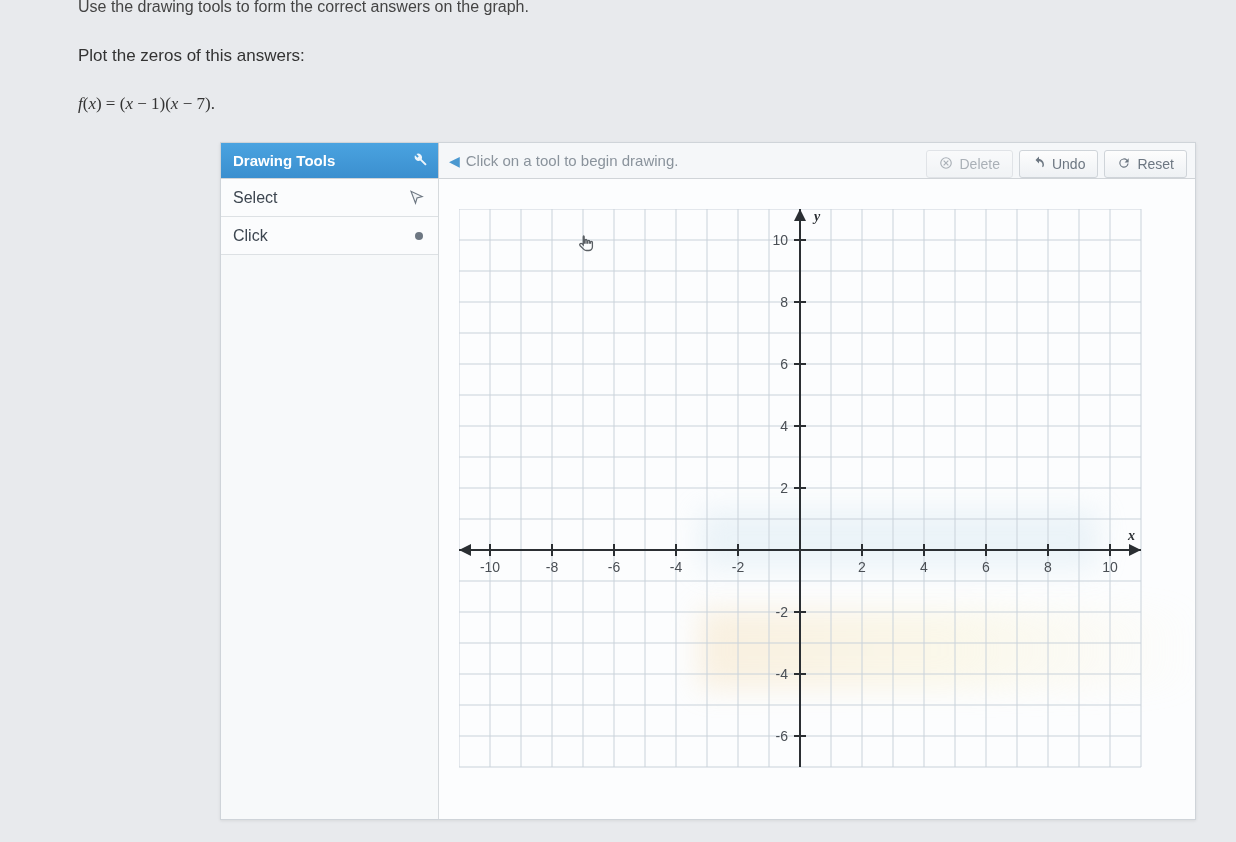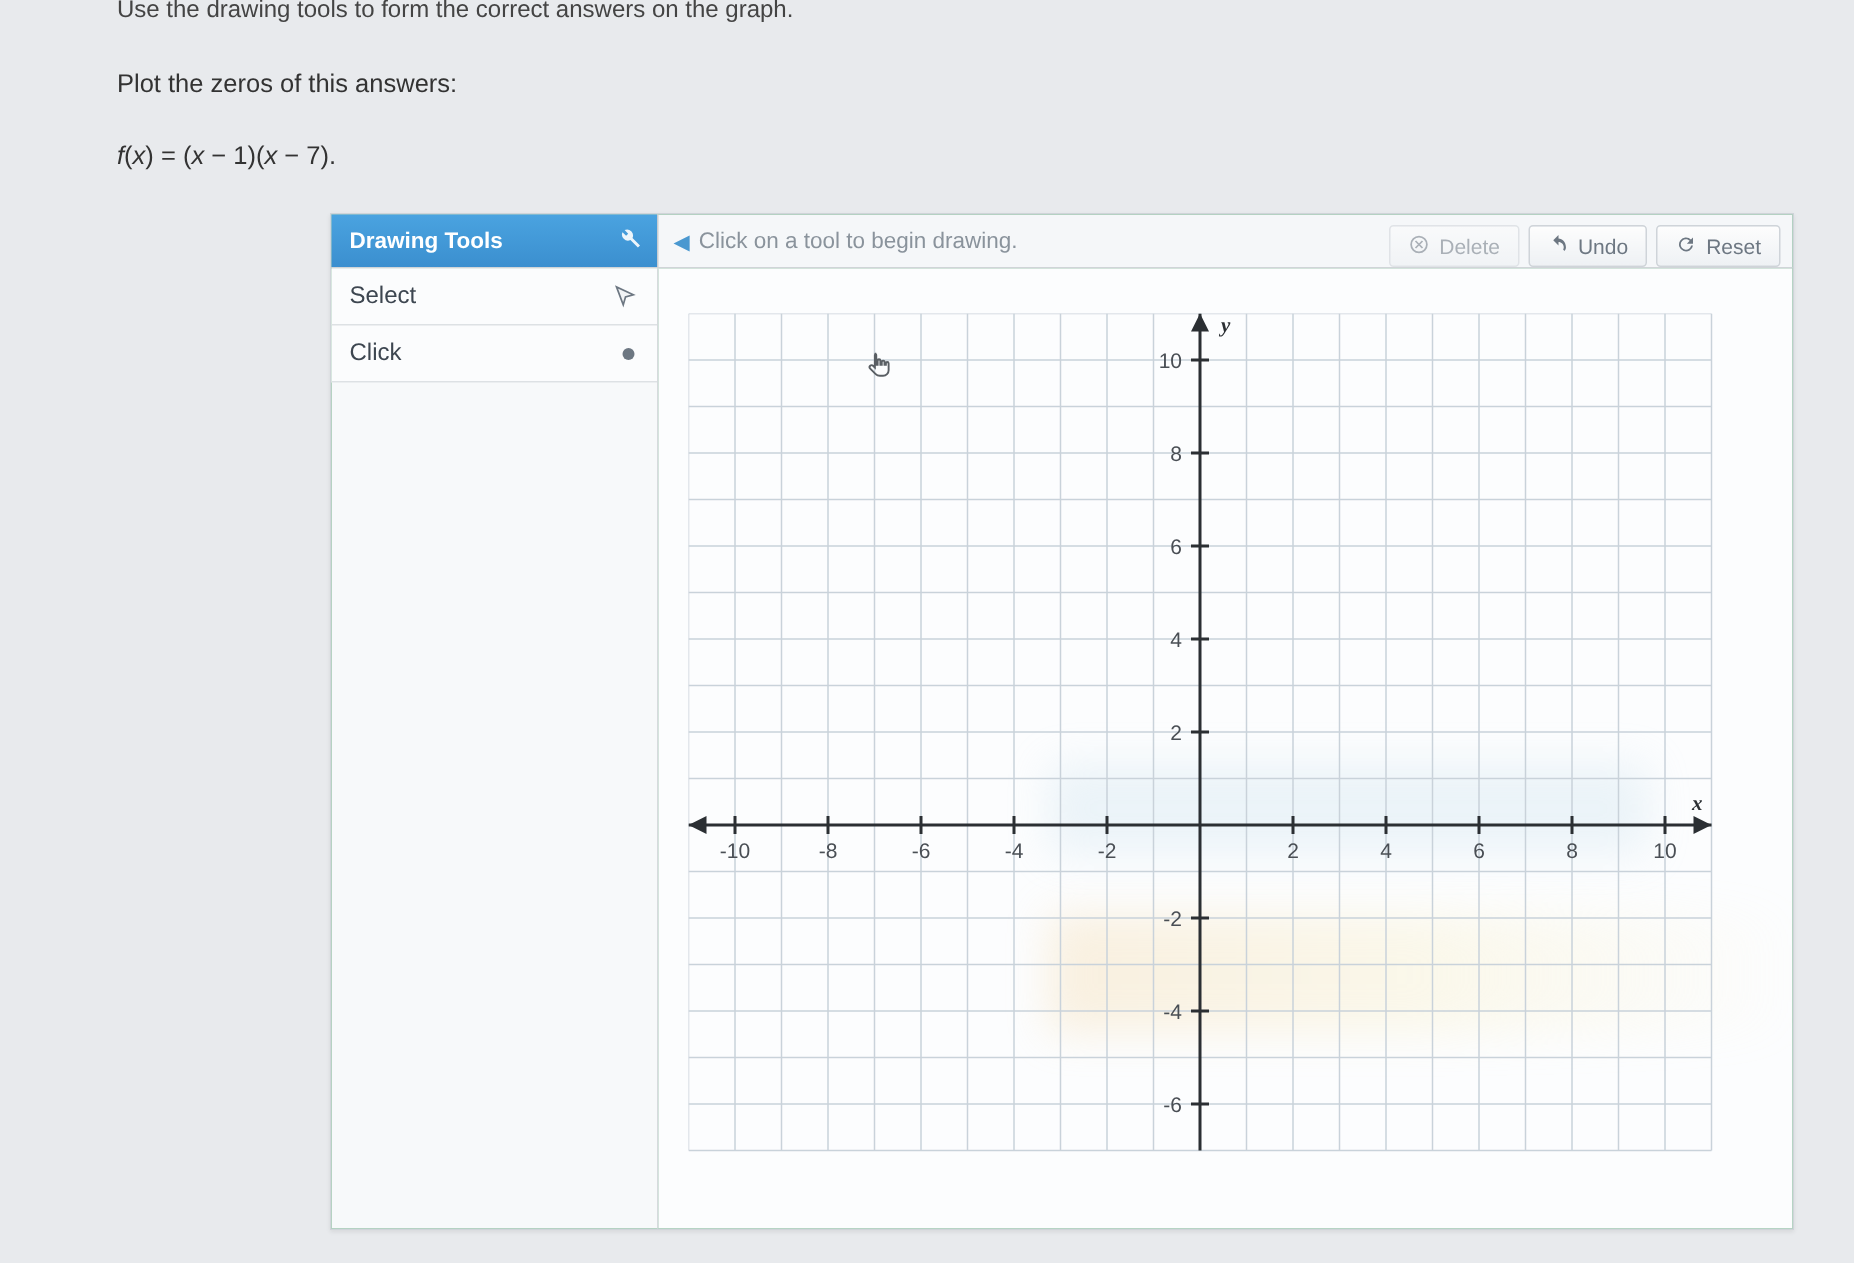--- a/index.html
+++ b/index.html
@@ -24,28 +24,29 @@
     .instr-plot {
       font-size: 17px;
       color: #333;
       margin-bottom: 28px;
     }
     .formula {
       font-size: 17px;
       font-style: italic;
       color: #333;
       margin-bottom: 28px;
+      font-family: Liberation Serif, serif;
     }
     .formula .fn { font-style: italic; }
     .formula .paren { font-style: normal; }
     .widget {
       margin-left: 142px;
       width: 976px;
       border: 1px solid #cfd4d9;
-      background: #15803d;
+      background: #bef264;
       box-shadow: 0 1px 3px rgba(0,0,0,0.08);
     }
     .widget-header {
       display: flex;
       align-items: stretch;
       height: 36px;
       border-bottom: 1px solid #d0d4d8;
       background: #f5f7f9;
     }
     .dt-title {

